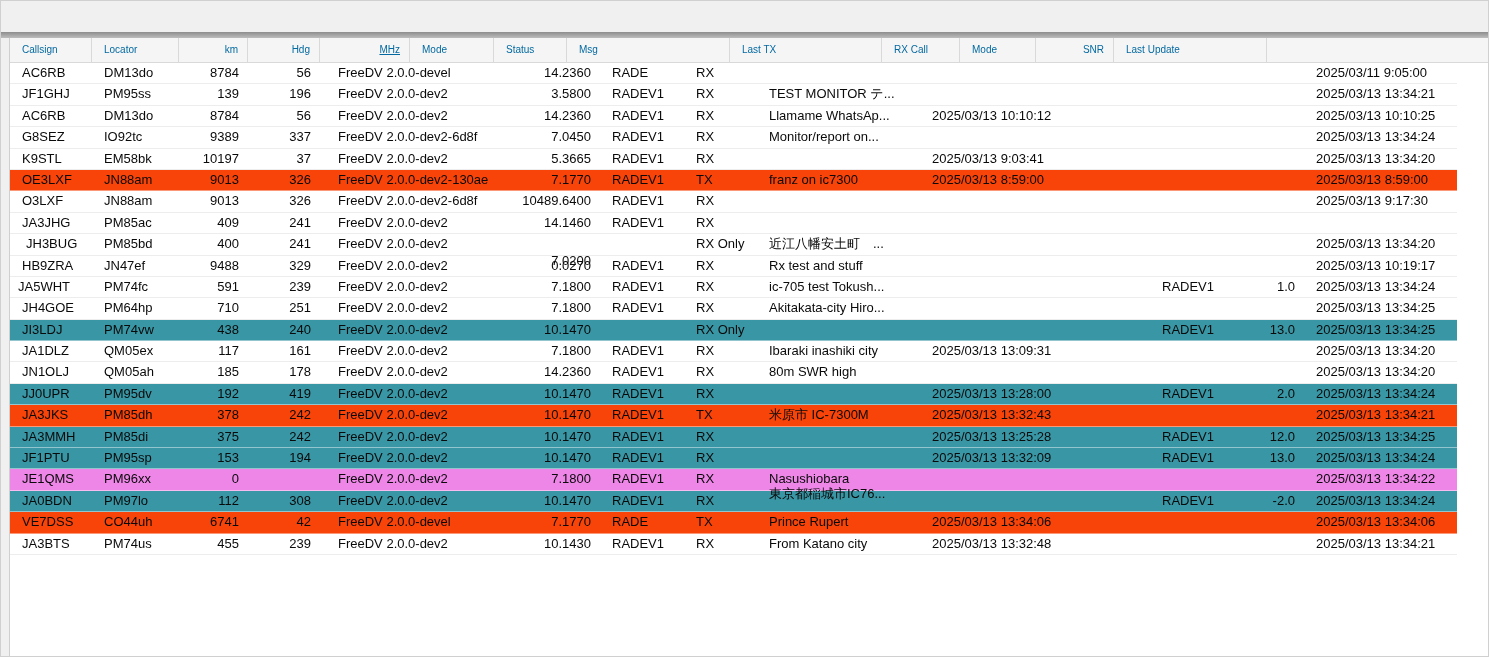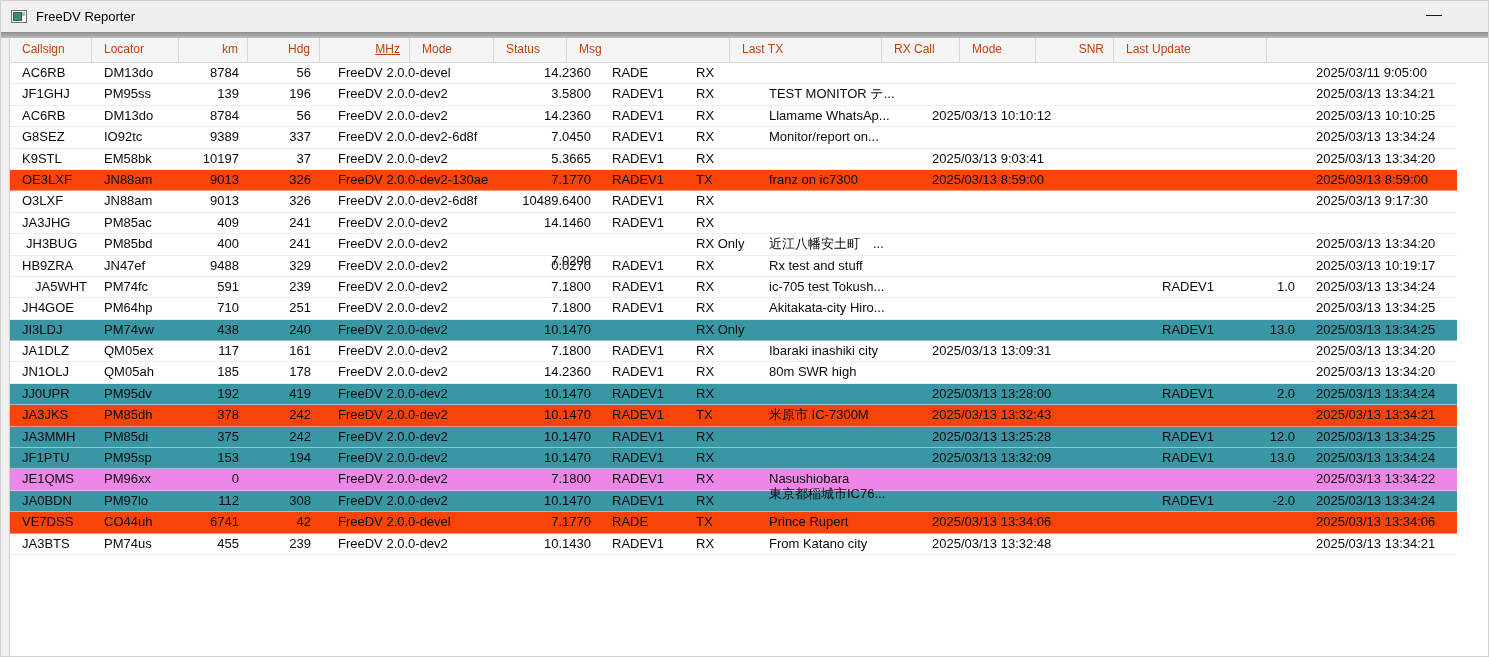--- a/index.html
+++ b/index.html
@@ -54,21 +54,21 @@
     background:#ffffff;
     border-left:1px solid #cfcfcf;
   }
   .header {
     display:flex; height:24px;
     background:var(--headerbg,#F5F5F5);
     border-bottom:1px solid #d9d9d9;
   }
   .hcell {
     box-sizing:border-box; height:24px; line-height:23px;
-    font-size:12px; color:#c2410c; white-space:nowrap; overflow:hidden;
+    font-size:10px; color:#0369a1; white-space:nowrap; overflow:hidden;
     border-right:1px solid #d9d9d9;
     flex:0 0 auto;
   }
   .hcell.filler { flex:1 1 auto; border-right:none; }
   .rows {  }
   .row {
     display:flex; width:1447px; height:21.4px;
     box-sizing:border-box;
     background:#ffffff;
     border-bottom:1px solid #ededed;
@@ -83,30 +83,20 @@
     flex:0 0 auto;
   }
   .al { text-align:left; }
   .ar { text-align:right; padding-right:9px; }
 </style>
 </head>
 <body>
 
 <div class="window">
 
-  <div class="titlebar">
-    <span class="app-icon">
-      <span class="ico-inner"></span>
-      <span class="ico-mark"></span>
-    </span>
-    <span class="title">FreeDV Reporter</span>
-    <span class="minimize-btn">
-      <span class="minimize-glyph"></span>
-    </span>
-  </div>
 
   <div class="frame-band"></div>
 
   <div class="list">
     <div class="header">
         <div class="hcell al" style="width: 82px; padding-left: 12px;">Callsign</div>
         <div class="hcell al" style="width: 87px; padding-left: 12px;">Locator</div>
         <div class="hcell ar" style="width: 69px;">km</div>
         <div class="hcell ar" style="width: 72px;">Hdg</div>
         <div class="hcell ar" style="width: 90px; text-decoration: underline;">MHz</div>
@@ -275,21 +265,21 @@
           <div class="cell al" style="width: 84px; padding-left: 12px;">RADEV1</div>
           <div class="cell al" style="width: 73px; padding-left: 12px;">RX</div>
           <div class="cell al" style="width: 163px; padding-left: 12px;">Rx test and stuff</div>
           <div class="cell al" style="width: 152px; padding-left: 12px;"></div>
           <div class="cell al" style="width: 78px; padding-left: 12px;"></div>
           <div class="cell al" style="width: 76px; padding-left: 12px;"></div>
           <div class="cell ar" style="width: 78px;"></div>
           <div class="cell al" style="width: 153px; padding-left: 12px;">2025/03/13 10:19:17</div>
         </div>
         <div class="row">
-          <div class="cell al" style="width: 82px; padding-left: 25px;">JA5WHT</div>
+          <div class="cell al" style="width: 82px; padding-left: 8px;">JA5WHT</div>
           <div class="cell al" style="width: 87px; padding-left: 12px;">PM74fc</div>
           <div class="cell ar" style="width: 69px;">591</div>
           <div class="cell ar" style="width: 72px;">239</div>
           <div class="cell al" style="width: 190px; padding-left: 18px;">FreeDV 2.0.0-dev2</div>
           <div class="cell ar" style="width: 90px;">7.1800</div>
           <div class="cell al" style="width: 84px; padding-left: 12px;">RADEV1</div>
           <div class="cell al" style="width: 73px; padding-left: 12px;">RX</div>
           <div class="cell al" style="width: 163px; padding-left: 12px;">ic-705 test Tokush...</div>
           <div class="cell al" style="width: 152px; padding-left: 12px;"></div>
           <div class="cell al" style="width: 78px; padding-left: 12px;"></div>

